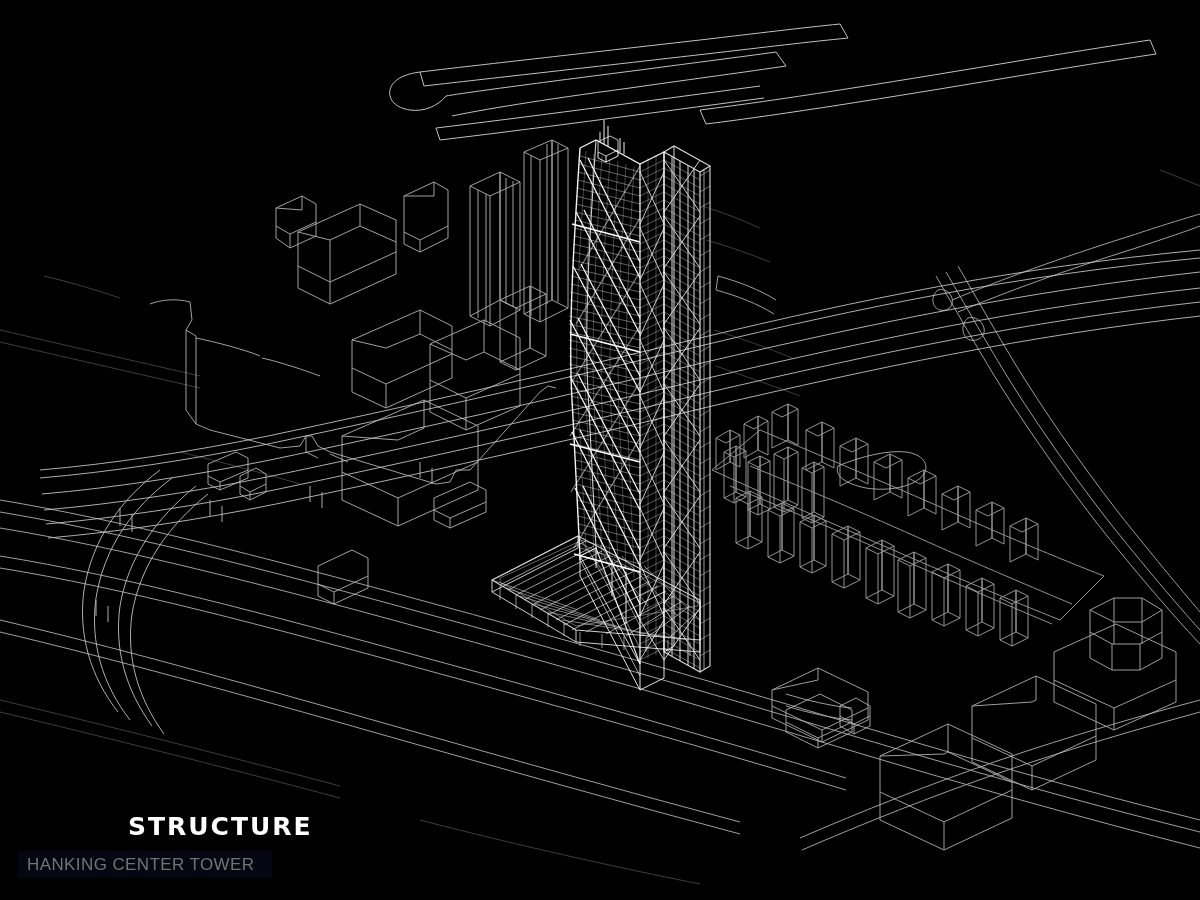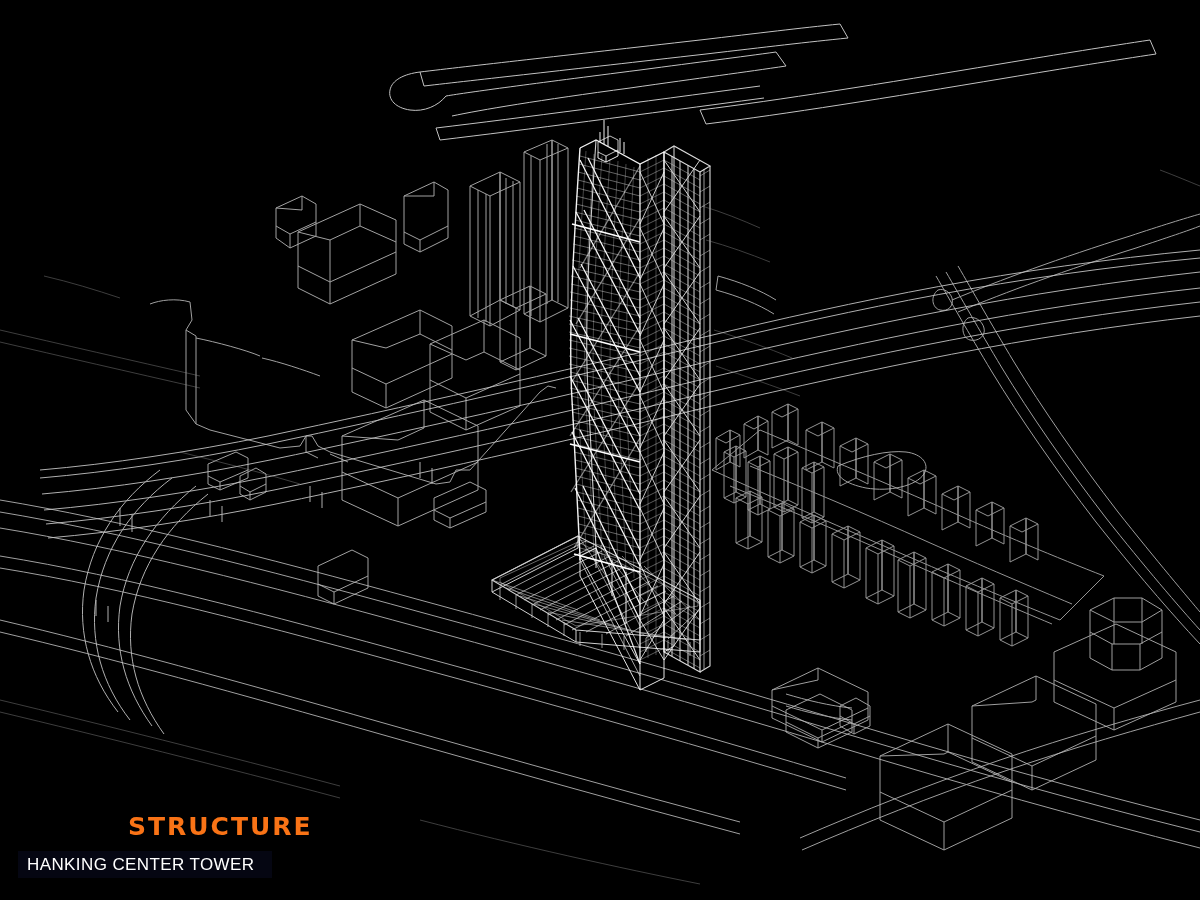--- a/index.html
+++ b/index.html
@@ -32,41 +32,41 @@
     height: 72px;
   }
   #title-text {
     position: absolute;
     left: 128px;
     top: 0px;
     font-family: "DejaVu Sans", sans-serif;
     font-weight: bold;
     font-size: 25px;
     letter-spacing: 2.0px;
-    color: #f97316;
+    color: #ffffff;
     line-height: 30px;
     white-space: nowrap;
   }
   #subtitle-band {
     position: absolute;
     left: 18px;
     top: 39px;
     width: 254px;
     height: 27px;
     background: #050612;
   }
   #subtitle-text {
     position: absolute;
     left: 27px;
     top: 43px;
     font-family: "Liberation Sans", sans-serif;
     font-weight: normal;
     font-size: 17px;
     letter-spacing: 0.4px;
-    color: #ffffff;
+    color: #737373;
     line-height: 20px;
     white-space: nowrap;
   }
 </style>
 </head>
 <body>
 
 <div id="stage">
 
   <svg id="scene" viewBox="0 0 1200 900">

